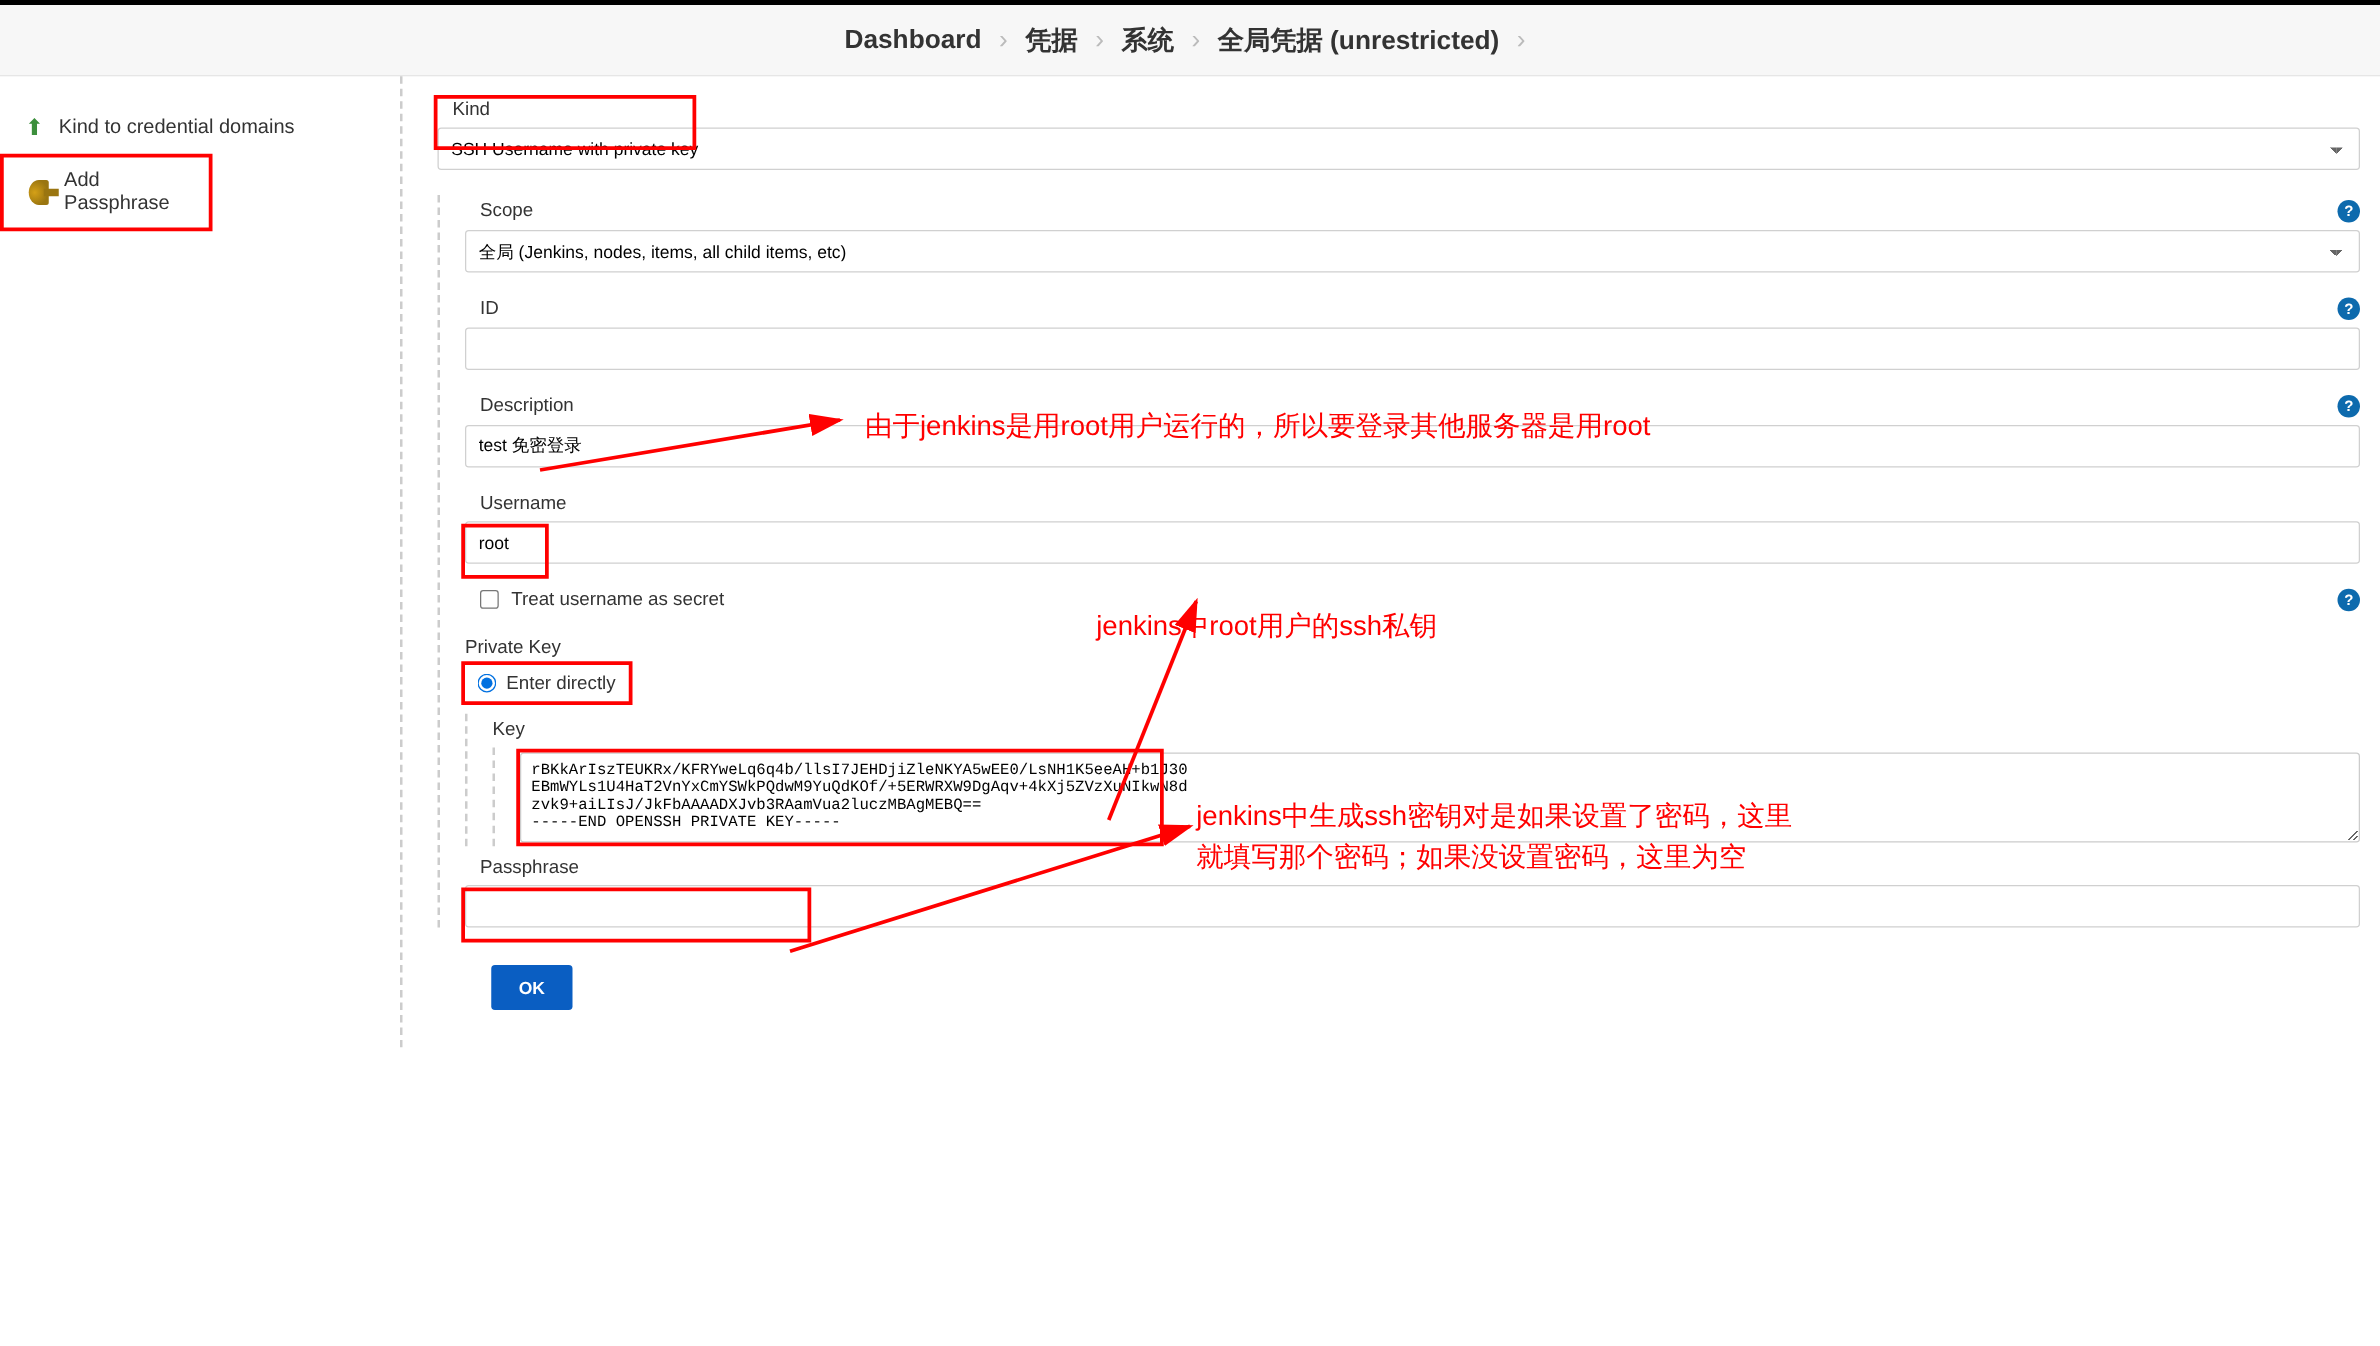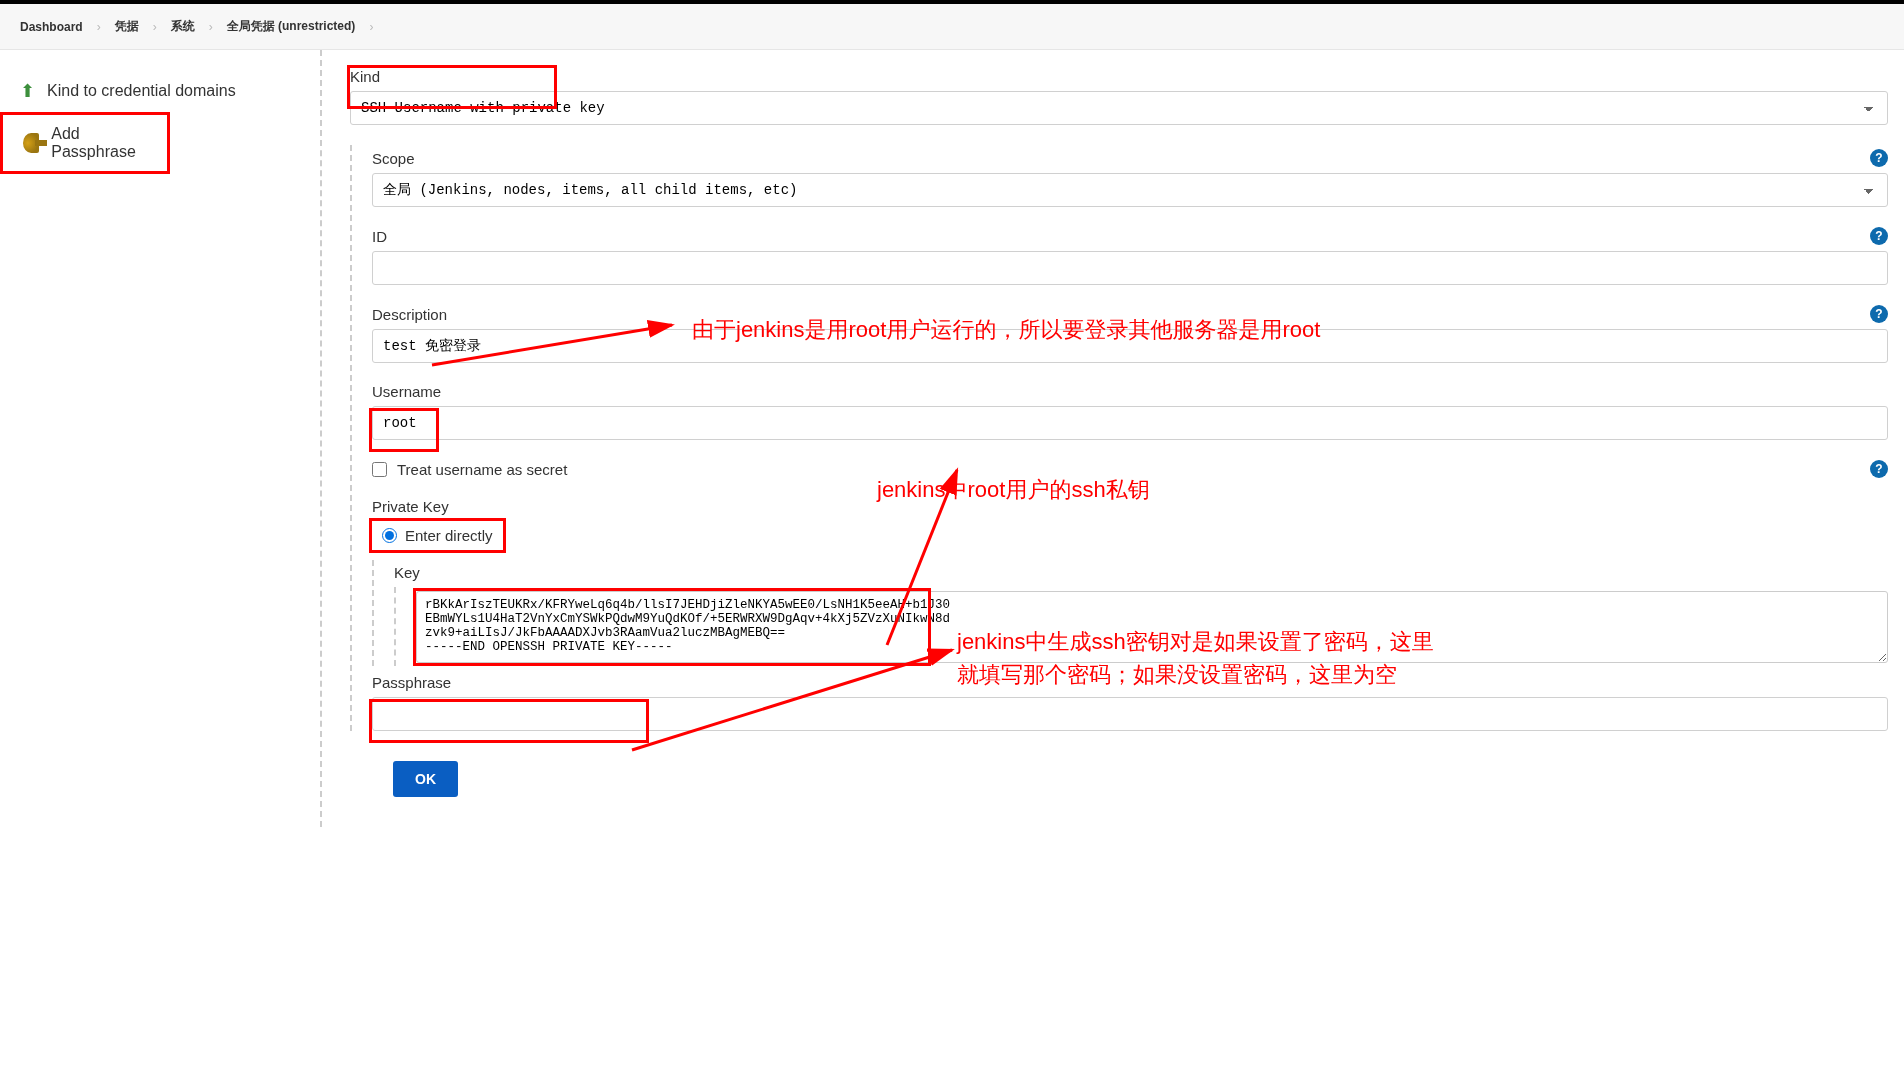--- a/index.html
+++ b/index.html
@@ -1,35 +1,35 @@
 <!DOCTYPE html>
 <html><head>
   <meta charset="utf-8">
   <style>
     * { box-sizing: border-box; margin: 0; padding: 0; }
     body { font-family: -apple-system, BlinkMacSystemFont, "Segoe UI", Helvetica, Arial, sans-serif; font-size: 14px; color: #333; background: #fff; }
     .top-black-bar { height: 4px; background: #000; }
-    .breadcrumb { background: #f7f7f7; padding: 14px 20px; border-bottom: 1px solid #e6e6e6; display: flex; align-items: center; gap: 6px; font-size: 12px; color: #555; }
+    .breadcrumb { background: #f7f7f7; padding: 14px 20px; border-bottom: 1px solid #e6e6e6; display: flex; align-items: center; gap: 6px; font-size: 21px; color: #555; justify-content: center; }
     .breadcrumb .crumb { font-weight: 600; color: #333; }
     .breadcrumb .crumb:first-child { font-weight: 700; }
     .breadcrumb .sep { color: #bbb; padding: 0 8px; }
     .main-layout { display: flex; }
     .sidebar { width: 320px; padding: 20px 0; }
     .side-item { display: flex; align-items: center; gap: 12px; padding: 10px 20px; font-size: 16px; color: #333; cursor: pointer; }
     .side-item.active { }
     .side-red-box { border: 3px solid red; margin-right: 150px; }
     .icon-up-arrow { color: #3c8f3c; font-size: 18px; }
     .icon-key { display:inline-block; width:20px; height:20px; background: radial-gradient(circle at 30% 50%, #d4a017 0%, #9a7510 70%); border-radius: 50% 2px 2px 50%; position: relative; }
     .icon-key::after { content:''; position:absolute; right:-8px; top:7px; width:12px; height:6px; background:#9a7510; }
     .content { flex:1; border-left: 2px dashed #ccc; padding: 18px 0 30px 28px; position: relative; }
     .form-group { margin-bottom: 20px; padding-right: 16px; }
-    .form-label-row { display:flex; align-items:center; justify-content:space-between; margin-bottom:6px; }
+    .form-label-row { display:flex; align-items:flex-start; justify-content:space-between; margin-bottom:6px;margin-left:12px; }
     .form-label { font-size: 15px; font-weight: 400; color: #333; }
     .help-icon { display:inline-flex; align-items:center; justify-content:center; width:18px; height:18px; border-radius:50%; background:#0d6aad; color:#fff; font-size:12px; font-weight:bold; cursor:pointer; }
-    .form-select, .form-input, .form-textarea { width: 100%; padding: 8px 10px; border: 1px solid #d0d0d0; border-radius: 3px; font-size: 14px; background: #fff; font-family: Liberation Mono, monospace; }
+    .form-select, .form-input, .form-textarea { width: 100%; padding: 8px 10px; border: 1px solid #d0d0d0; border-radius: 3px; font-size: 14px; background: #fff; font-family: Liberation Sans, sans-serif; }
     .form-select { appearance: none; background-image: linear-gradient(45deg, transparent 50%, #666 50%), linear-gradient(135deg, #666 50%, transparent 50%); background-position: calc(100% - 18px) 15px, calc(100% - 13px) 15px; background-size: 5px 5px, 5px 5px; background-repeat: no-repeat; padding-right: 32px; }
     .indent { border-left: 2px dashed #ccc; padding-left: 20px; padding-top: 4px; margin-top: 4px; }
     .checkbox-row { display:flex; align-items:center; gap:10px; font-size:15px; }
     .checkbox-row input { width:15px; height:15px; }
     .radio-row { display:flex; align-items:center; gap:8px; font-size:15px; padding: 6px 10px; }
     .radio-row input[type=radio] { width:15px; height:15px; accent-color:#0070e0; }
     .key-block { margin-top: 10px; }
     .key-hint { text-align: right; padding: 18px 14px 18px 0; font-size: 14px; color: #555; }
     .key-textarea-wrap { position: relative; }
     .key-textarea { width: 100%; height: 72px; font-family: "Courier New", monospace; font-size: 12.5px; padding: 6px 8px; border:1px solid #ccc; border-radius:3px; resize:vertical; overflow-y:scroll; }

